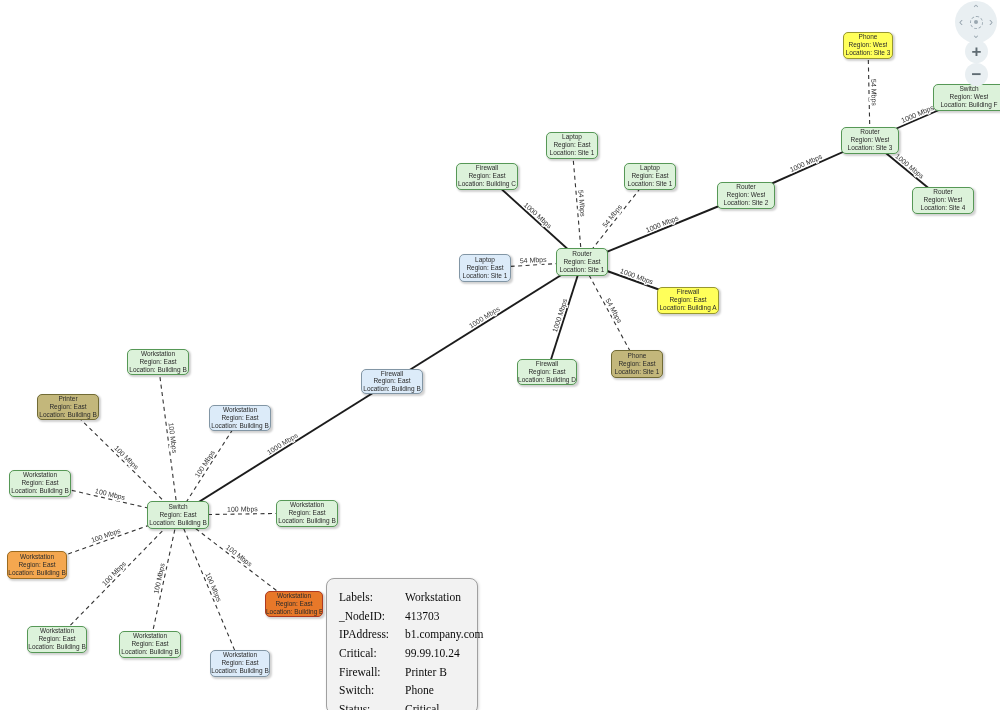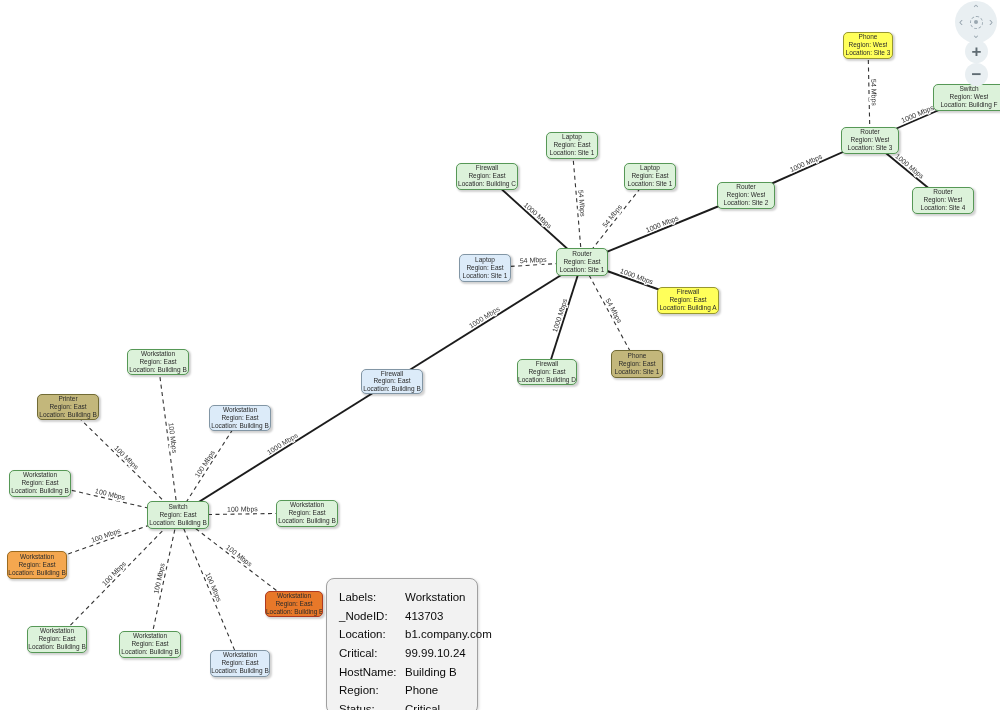--- a/index.html
+++ b/index.html
@@ -20,21 +20,21 @@
     box-shadow:1.5px 1.5px 2px rgba(0,0,0,0.18);box-sizing:border-box;
     cursor:pointer;
   }
   .node span{display:block;white-space:nowrap;overflow:hidden;max-width:100%;}
   
   #node-tooltip{
     position:absolute;background:#F2F2F2;border:1px solid #A0A0A0;border-radius:8px;
     box-sizing:border-box;padding:9px 10px 6px 12px;color:#0a0a0a;
     box-shadow:1px 1px 3px rgba(0,0,0,0.15);
   }
-  .tt-row{display:flex;font-size:11.5px;height:18.6px;align-items:center;}
+  .tt-row{display:flex;font-size:11.5px;height:18.6px;align-items:center;font-family:Liberation Serif, serif;}
   .tt-label{width:66px;flex:0 0 66px;}
   .tt-value{flex:1;}
   
   .ctrl-circle{
     position:absolute;border-radius:50%;background:#E9EFF2;color:#95A5AE;
     display:flex;align-items:center;justify-content:center;cursor:pointer;
   }
   #compass{width:42px;height:42px;left:955px;top:1px;}
   #compass .arrow{position:absolute;font-size:10px;color:#9AA7B0;line-height:1;}
   #compass .up{top:3px;left:50%;transform:translateX(-50%);}
@@ -234,33 +234,33 @@
   <div id="node-tooltip" style="left: 326px; top: 578px; width: 152px; height: 136px;">
       <div class="tt-row">
         <span class="tt-label">Labels:</span>
         <span class="tt-value">Workstation</span>
       </div>
       <div class="tt-row">
         <span class="tt-label">_NodeID:</span>
         <span class="tt-value">413703</span>
       </div>
       <div class="tt-row">
-        <span class="tt-label">Location:</span>
+        <span class="tt-label">IPAddress:</span>
         <span class="tt-value">b1.company.com</span>
       </div>
       <div class="tt-row">
         <span class="tt-label">Critical:</span>
         <span class="tt-value">99.99.10.24</span>
       </div>
       <div class="tt-row">
-        <span class="tt-label">HostName:</span>
-        <span class="tt-value">Building B</span>
-      </div>
-      <div class="tt-row">
-        <span class="tt-label">Region:</span>
+        <span class="tt-label">Firewall:</span>
+        <span class="tt-value">Printer B</span>
+      </div>
+      <div class="tt-row">
+        <span class="tt-label">Switch:</span>
         <span class="tt-value">Phone</span>
       </div>
       <div class="tt-row">
         <span class="tt-label">Status:</span>
         <span class="tt-value">Critical</span>
       </div>
     </div>
 
   <div id="compass" class="ctrl-circle">
     <span class="arrow up">⌃</span>

